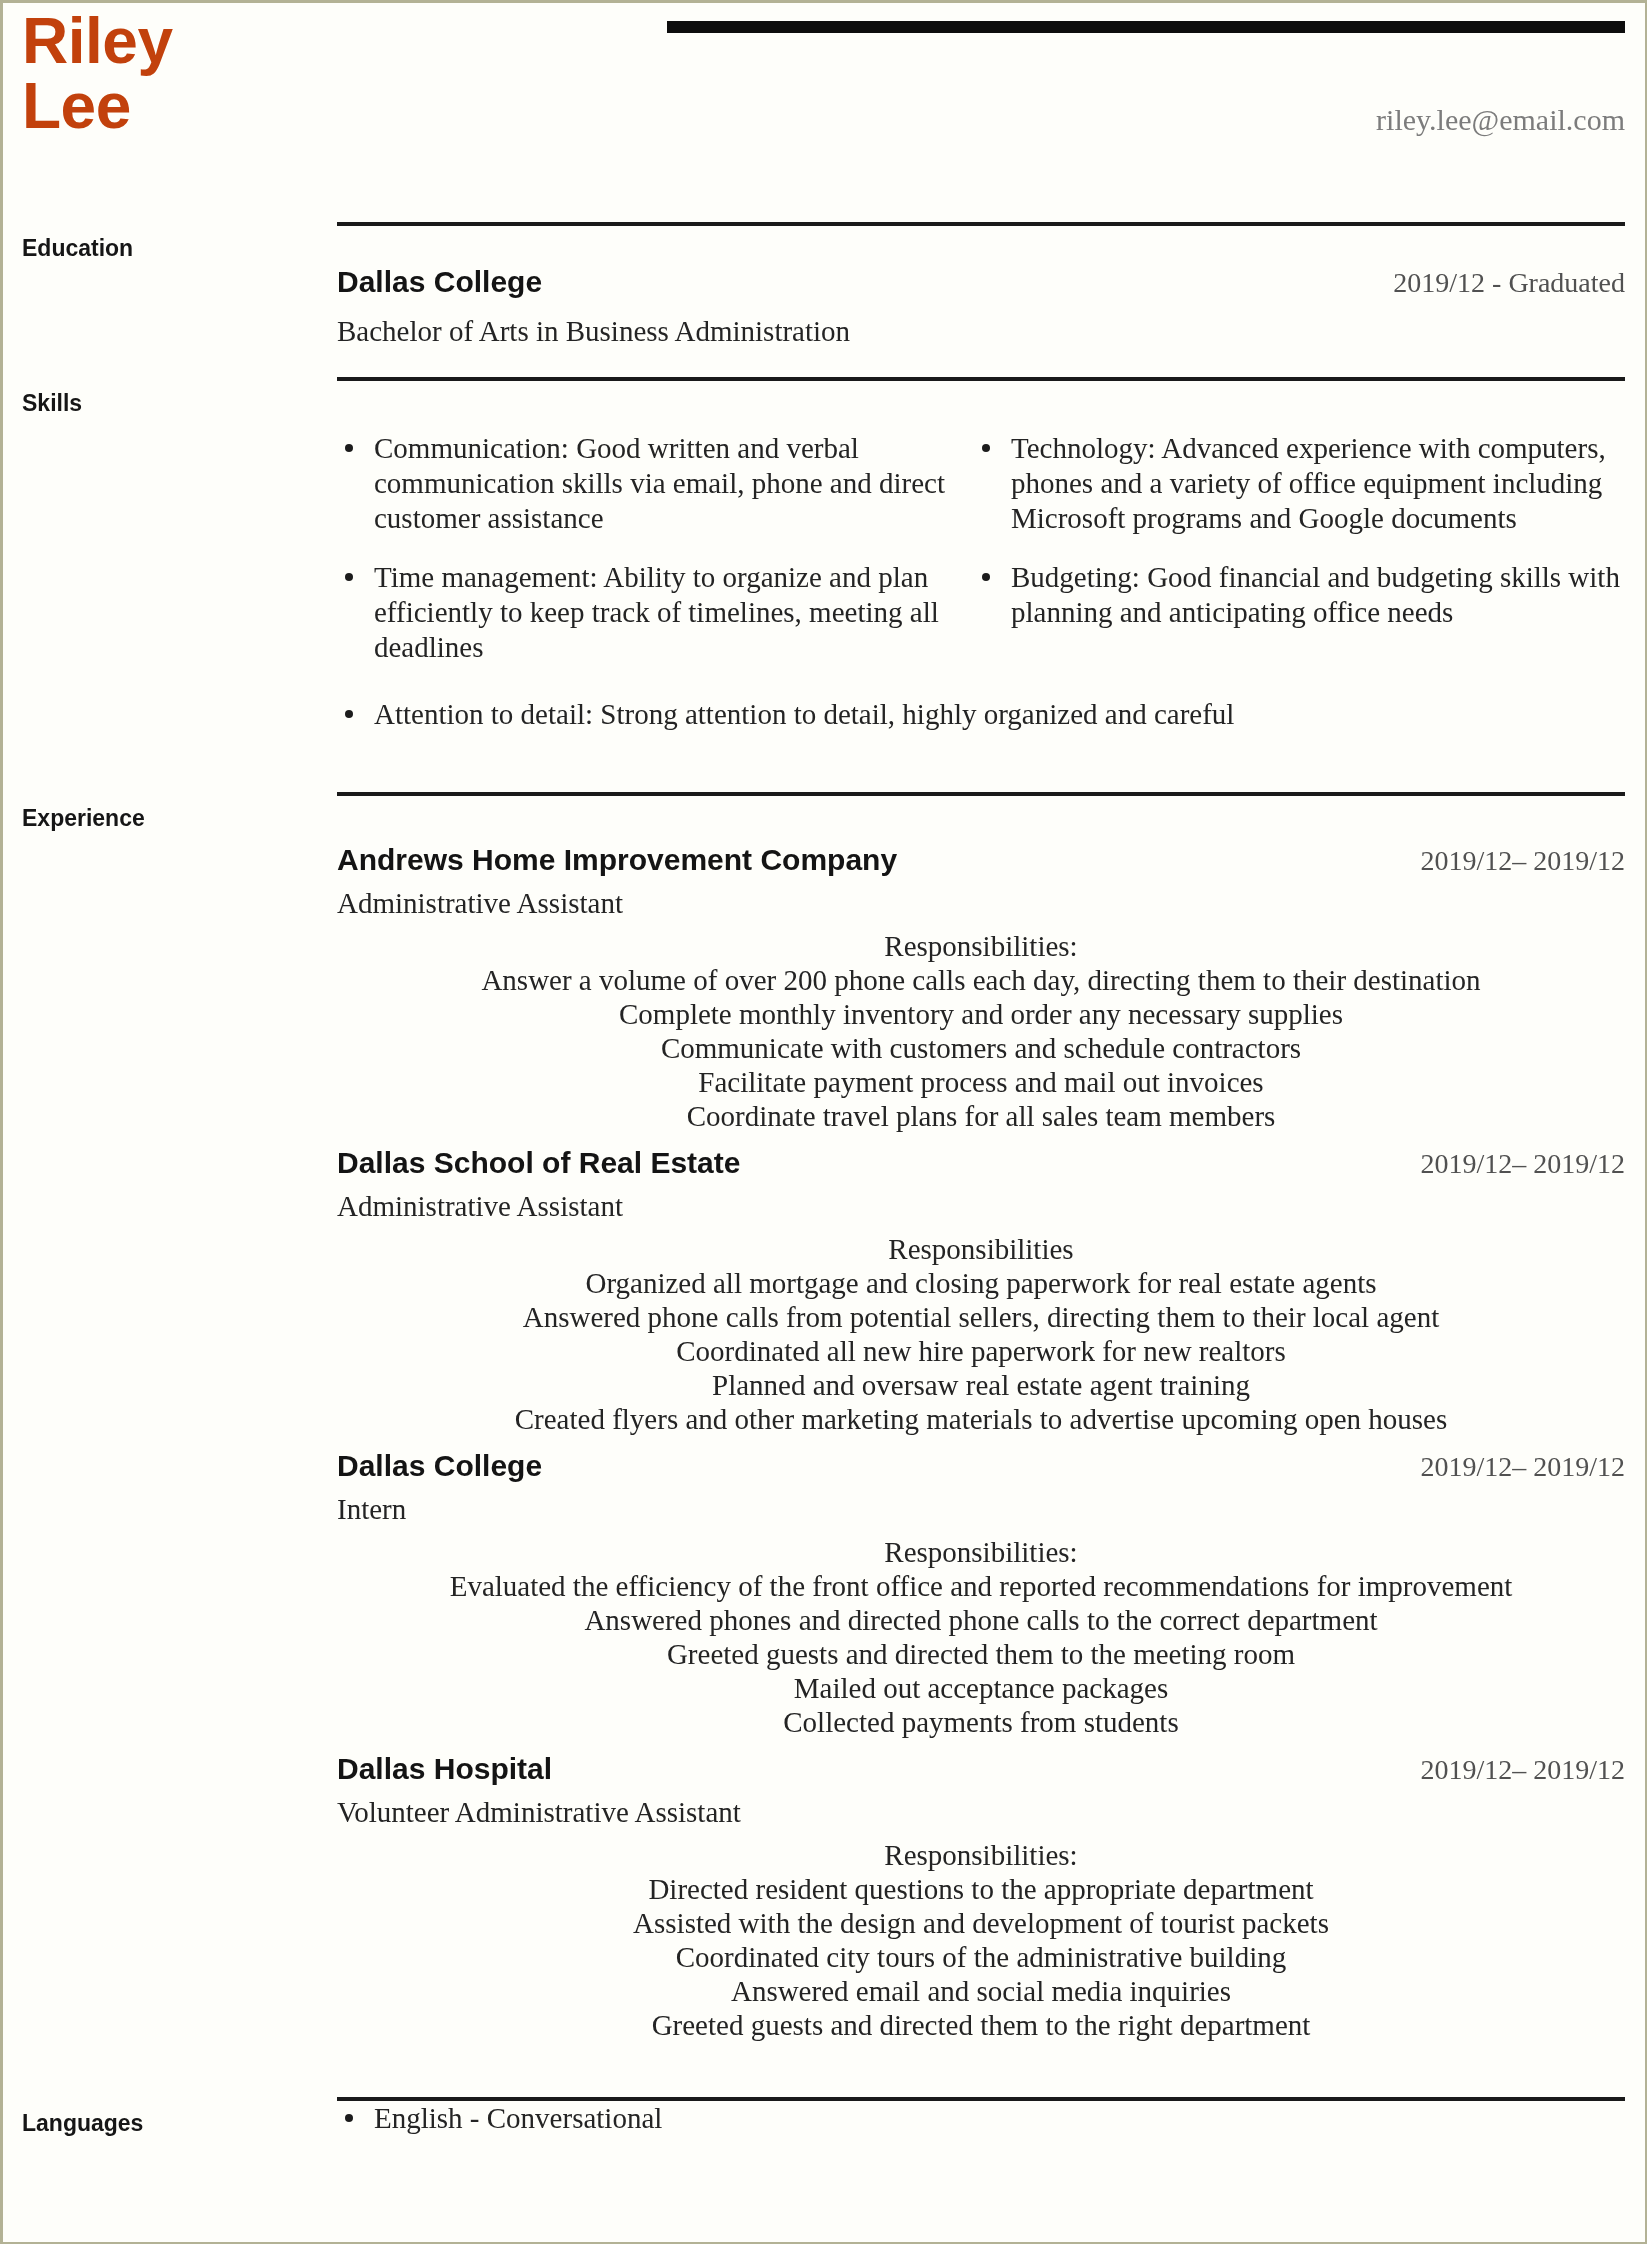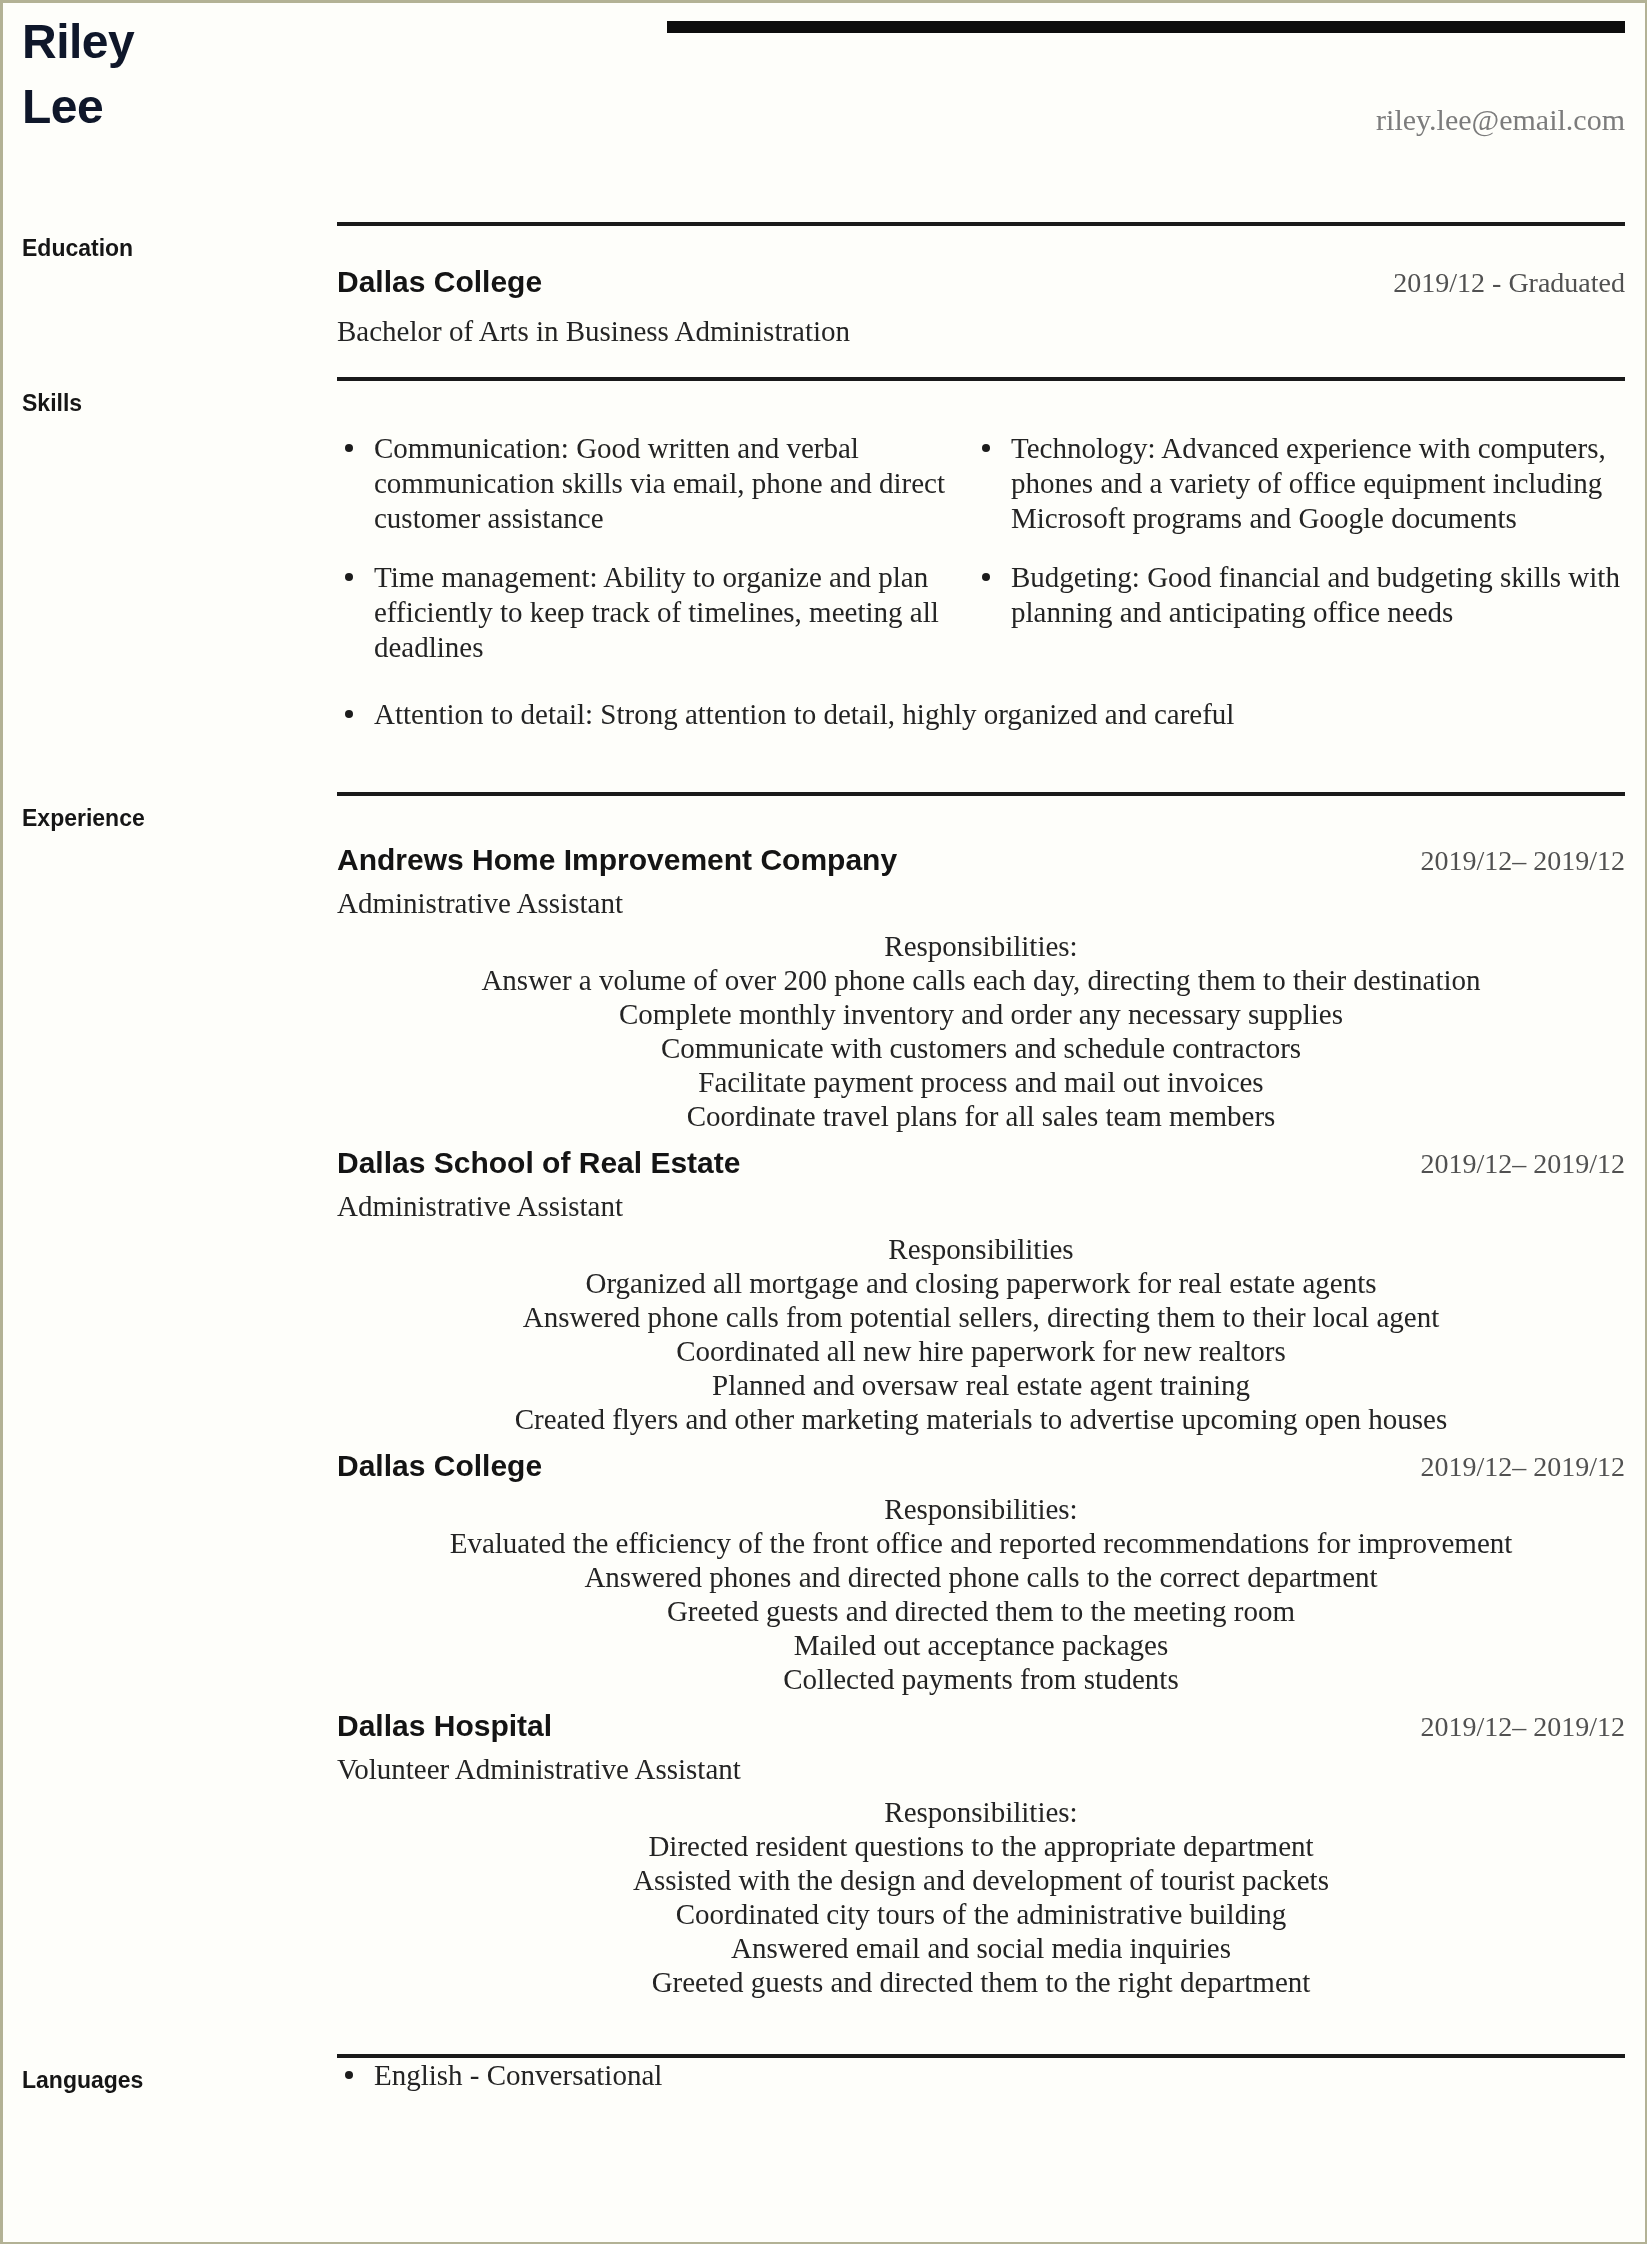--- a/index.html
+++ b/index.html
@@ -10,22 +10,22 @@
     border:3px solid #b3b295;
     overflow:hidden;
     font-family:"Liberation Serif", serif;
     color:#242424;
   }
   
   .header { position:relative; height:219px; }
   .name {
     position:absolute; left:19px; top:6px; width:199px;
     font-family:"Liberation Sans", sans-serif;
-    font-weight:bold; font-size:48px; line-height:65px;
-    letter-spacing:-0.5px; color:#0f172a;
+    font-weight:bold; font-size:64px; line-height:65px;
+    letter-spacing:-0.5px; color:#c2410c;
   }
   .topbar {
     position:absolute; left:664px; right:20px; top:18px; height:12px;
     background:#0d0d0d;
   }
   .email {
     position:absolute; right:20px; top:100px;
     font-size:30px; color:#7c7c7c;
   }
   
@@ -141,20 +141,21 @@
         <div>Planned and oversaw real estate agent training</div>
         <div>Created flyers and other marketing materials to advertise upcoming open houses</div>
       </div>
     </div>
 
     <div class="job">
       <div class="head-row">
         <div class="h-title">Dallas College</div>
         <div class="h-date">2019/12– 2019/12</div>
       </div>
+      <div class="job-title">Intern</div>
       <div class="resp">
         <div>Responsibilities:</div>
         <div>Evaluated the efficiency of the front office and reported recommendations for improvement</div>
         <div>Answered phones and directed phone calls to the correct department</div>
         <div>Greeted guests and directed them to the meeting room</div>
         <div>Mailed out acceptance packages</div>
         <div>Collected payments from students</div>
       </div>
     </div>
 

